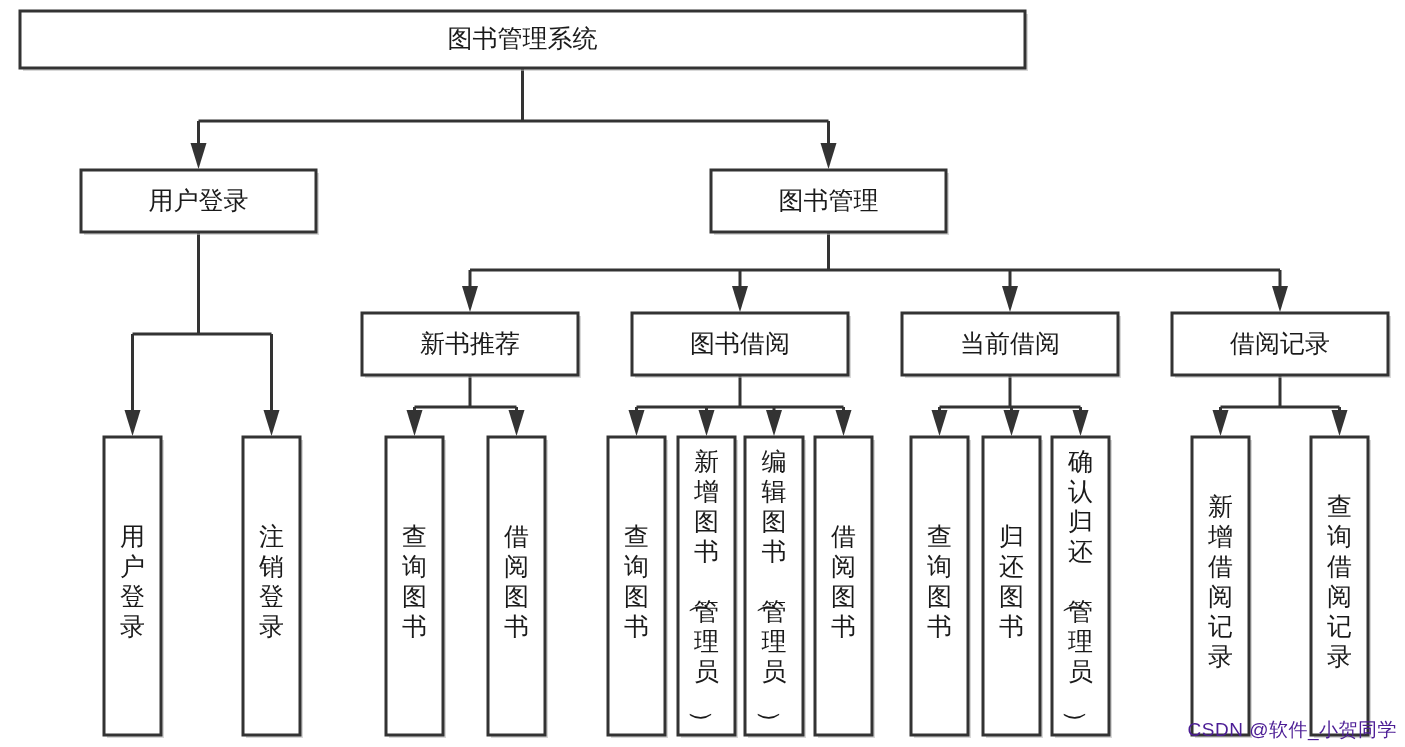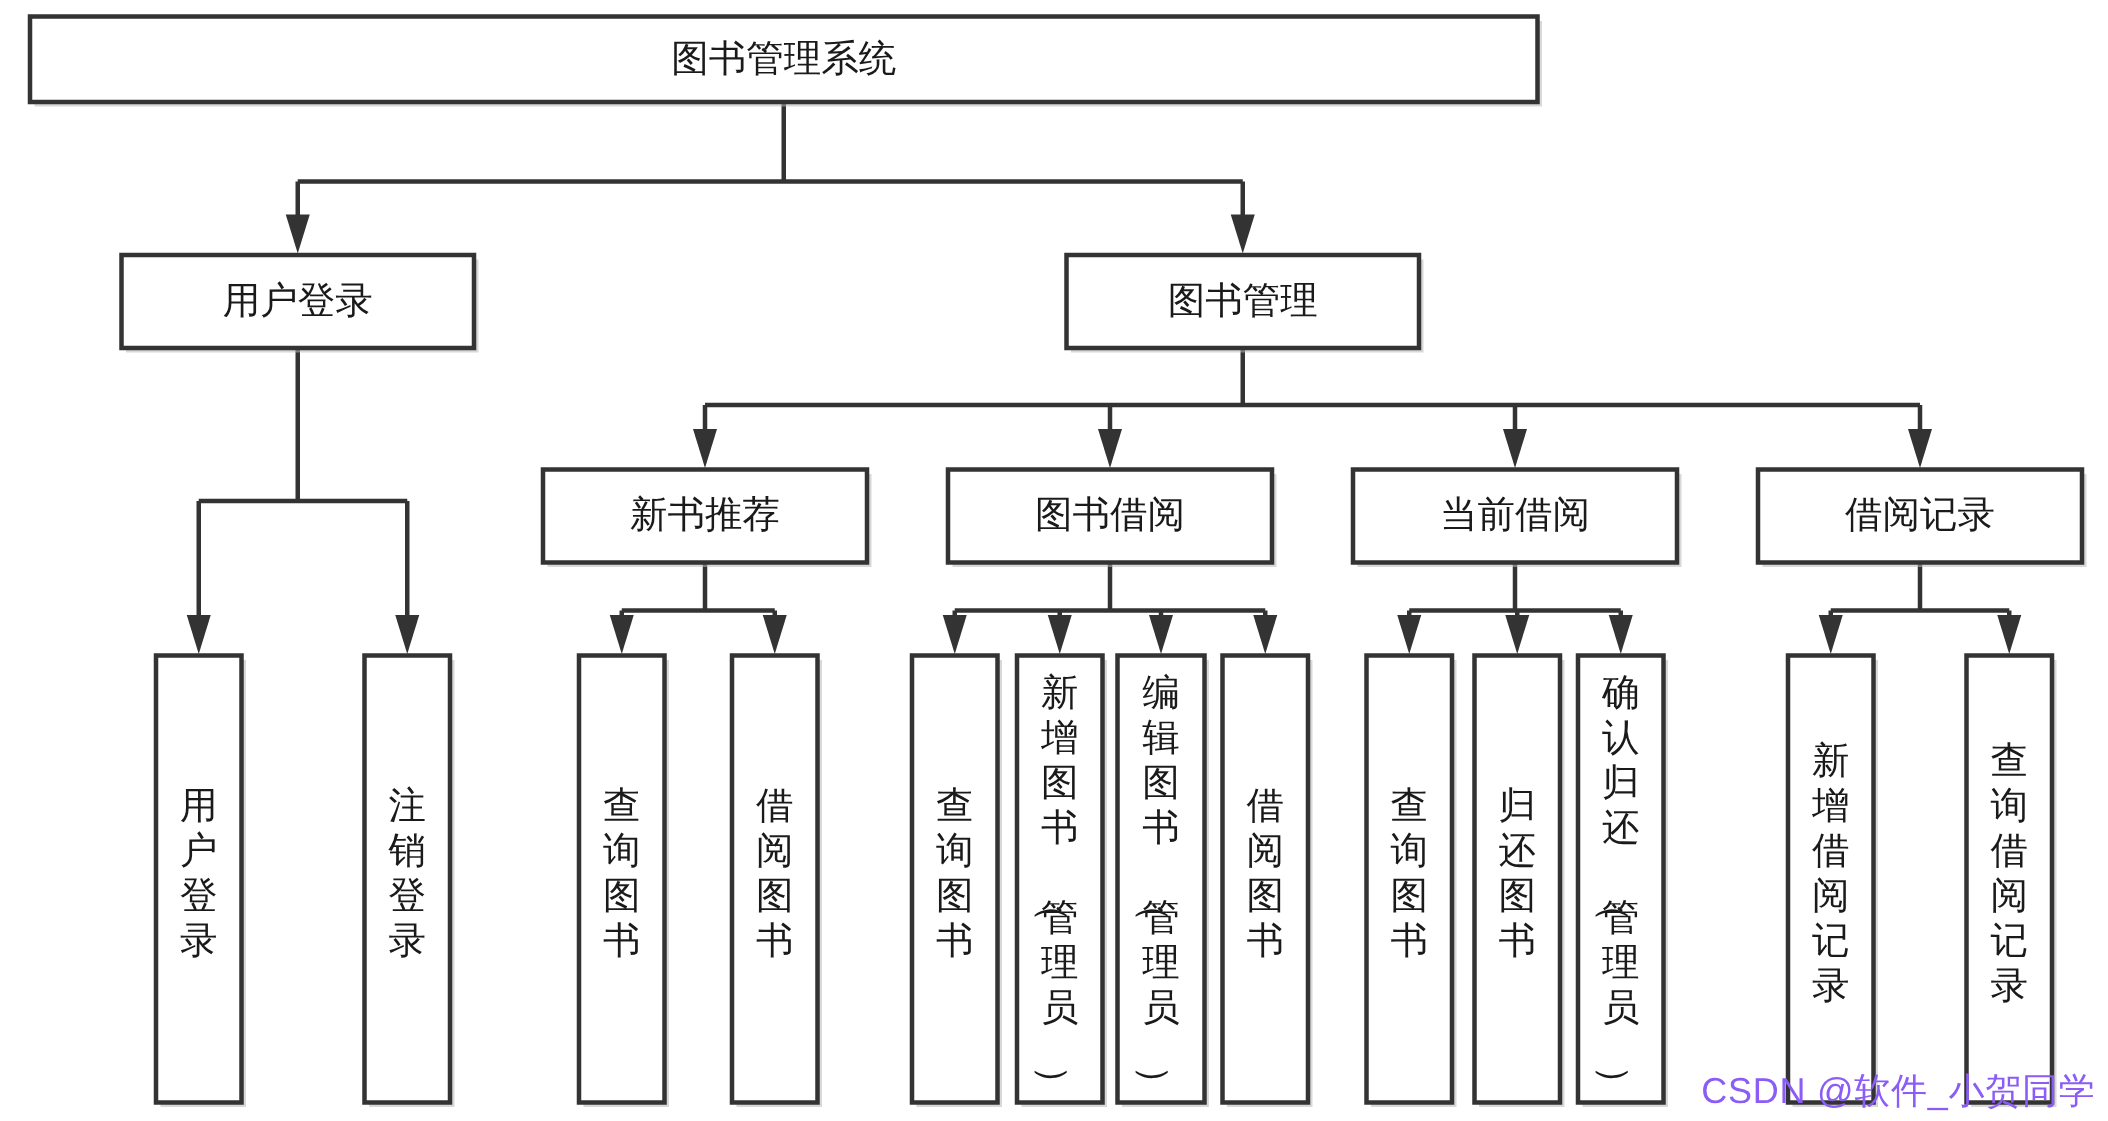--- a/index.html
+++ b/index.html
@@ -43,22 +43,22 @@
     fill:#1a1a1a;
     font-family:"Liberation Sans","DejaVu Sans",sans-serif;
     font-size:25px;
     text-anchor:middle;
   }
   .watermark{
     position:absolute;
     right:8px;
     bottom:4px;
     font-family:"Liberation Sans","DejaVu Sans",sans-serif;
-    font-size:24px;
-    color:#8b5cf6;
+    font-size:19px;
+    color:#4c1d95;
     letter-spacing:.5px;
     white-space:nowrap;
     user-select:none;
   }
 </style>
 </head>
 <body>
 
 <div id="diagram-root">
   <svg class="diagram" viewBox="0 0 1405 747" xmlns="http://www.w3.org/2000/svg">

